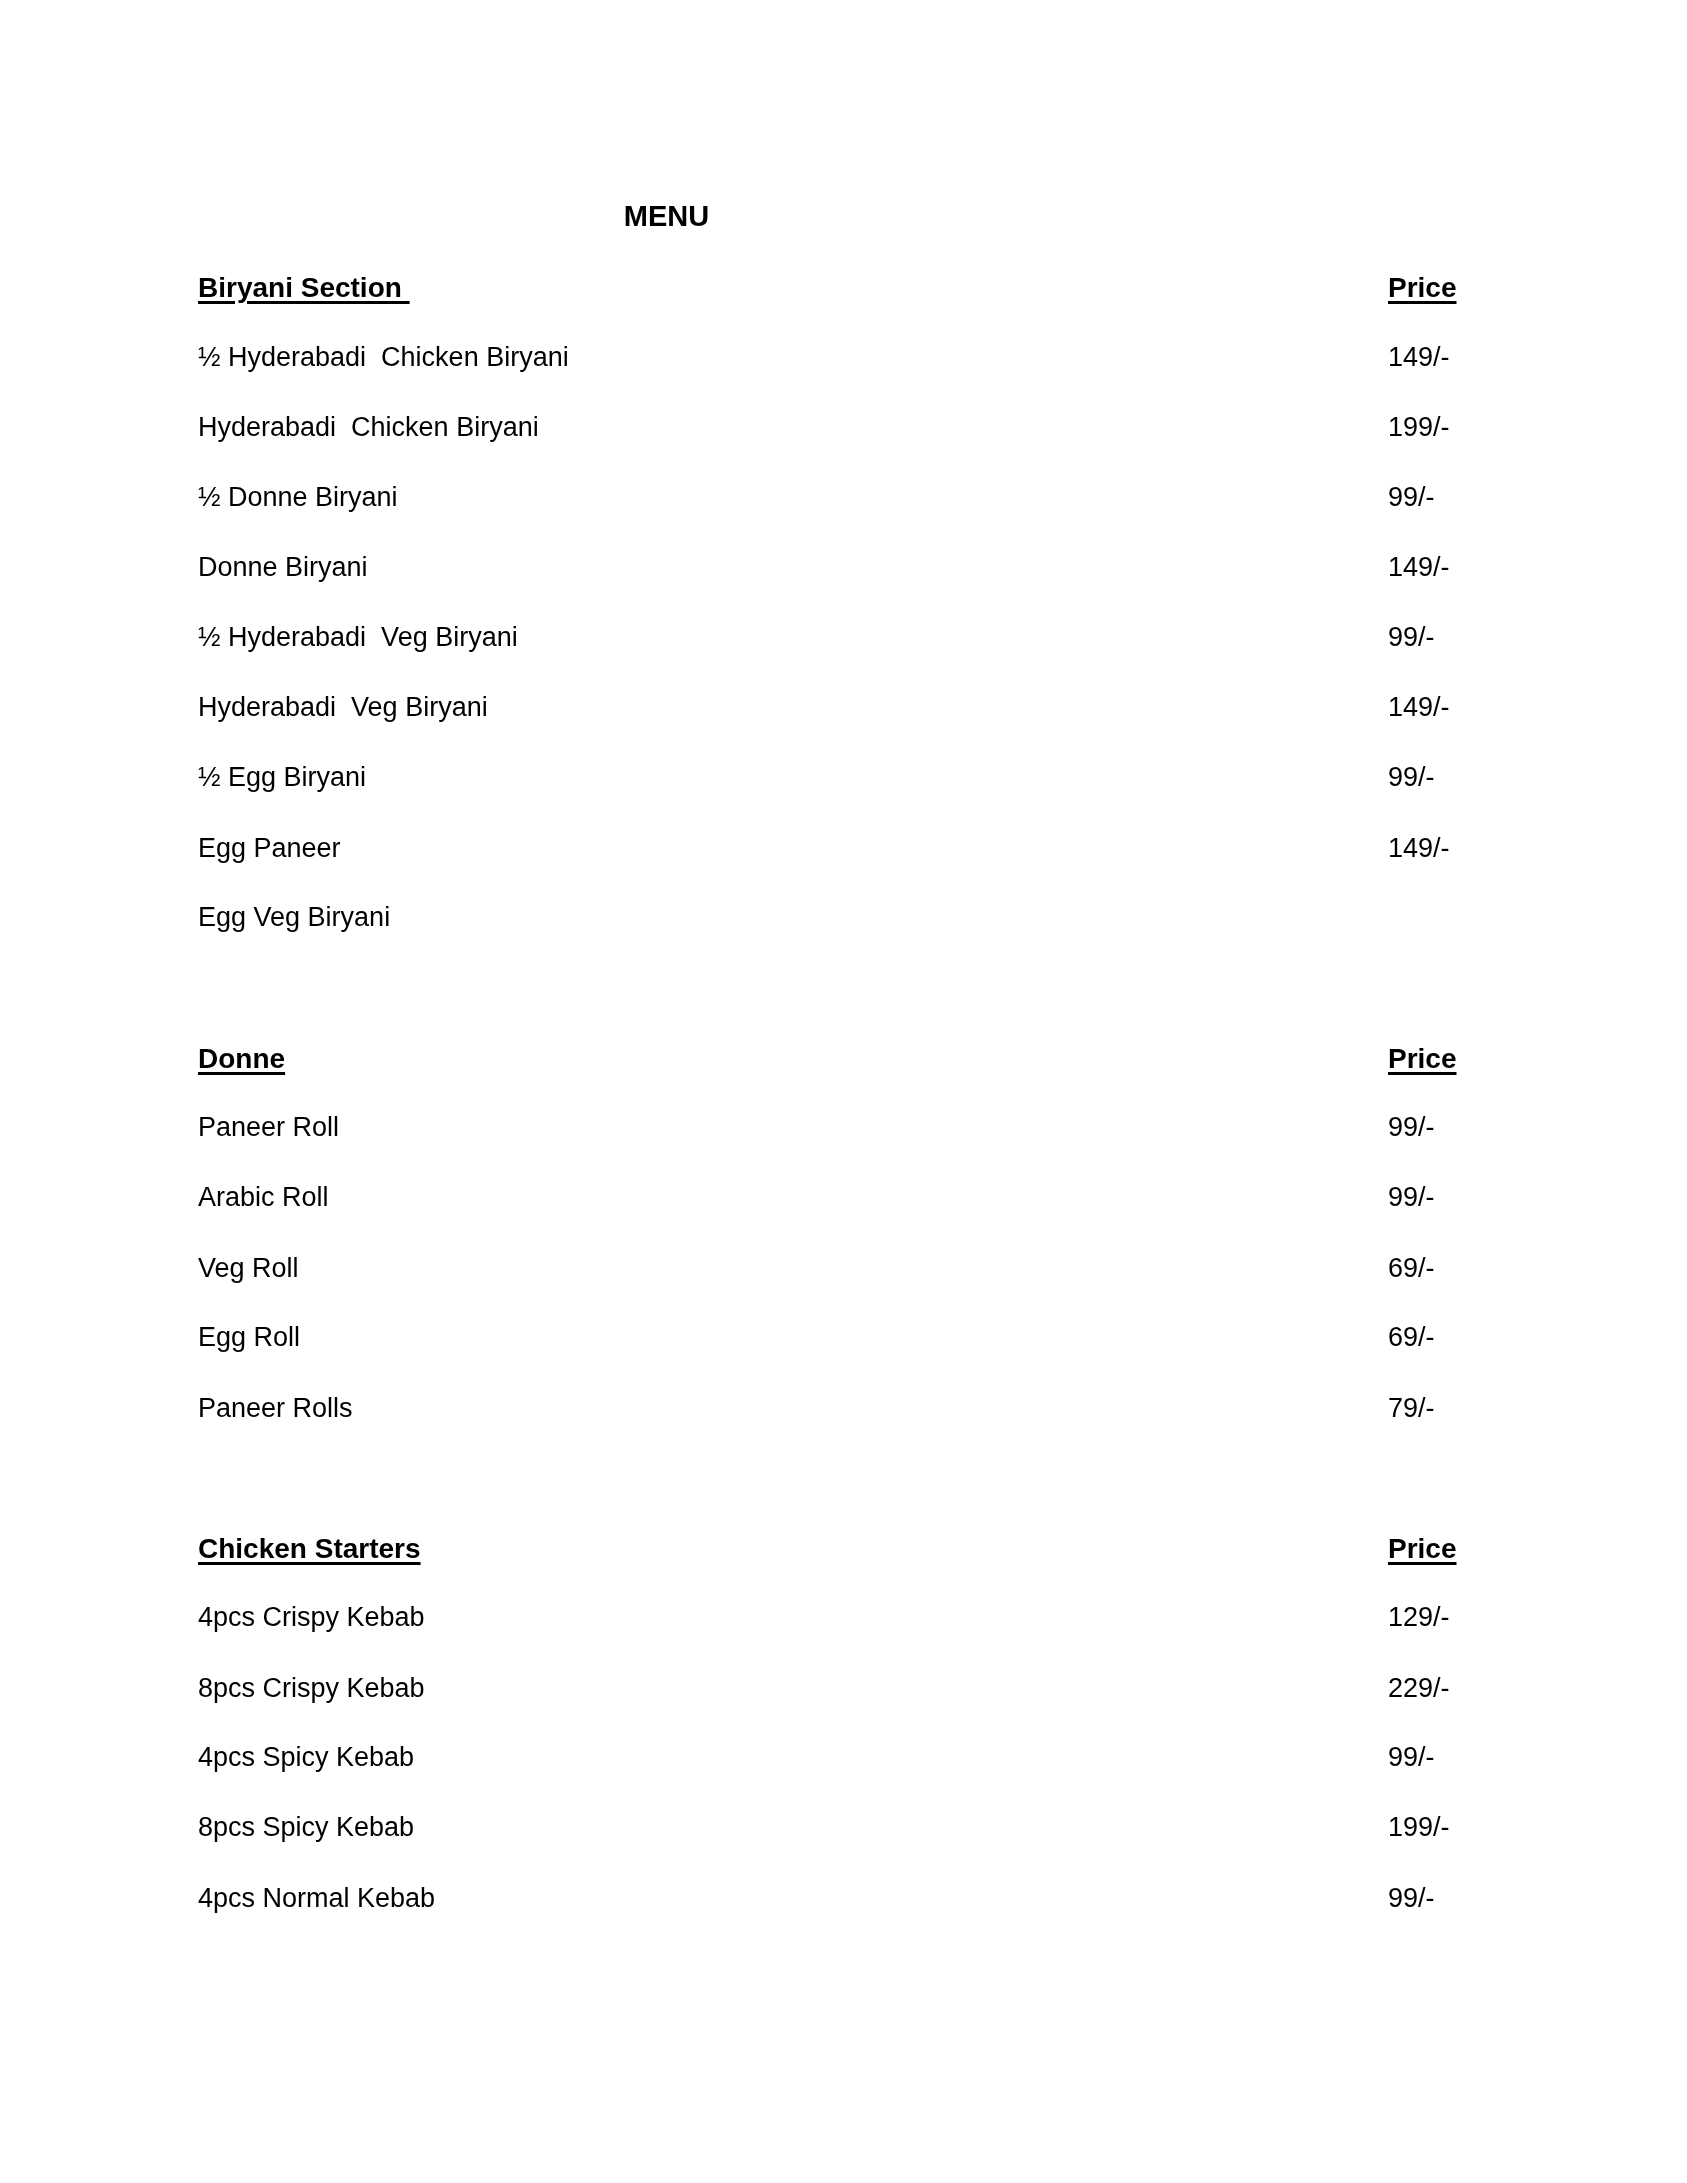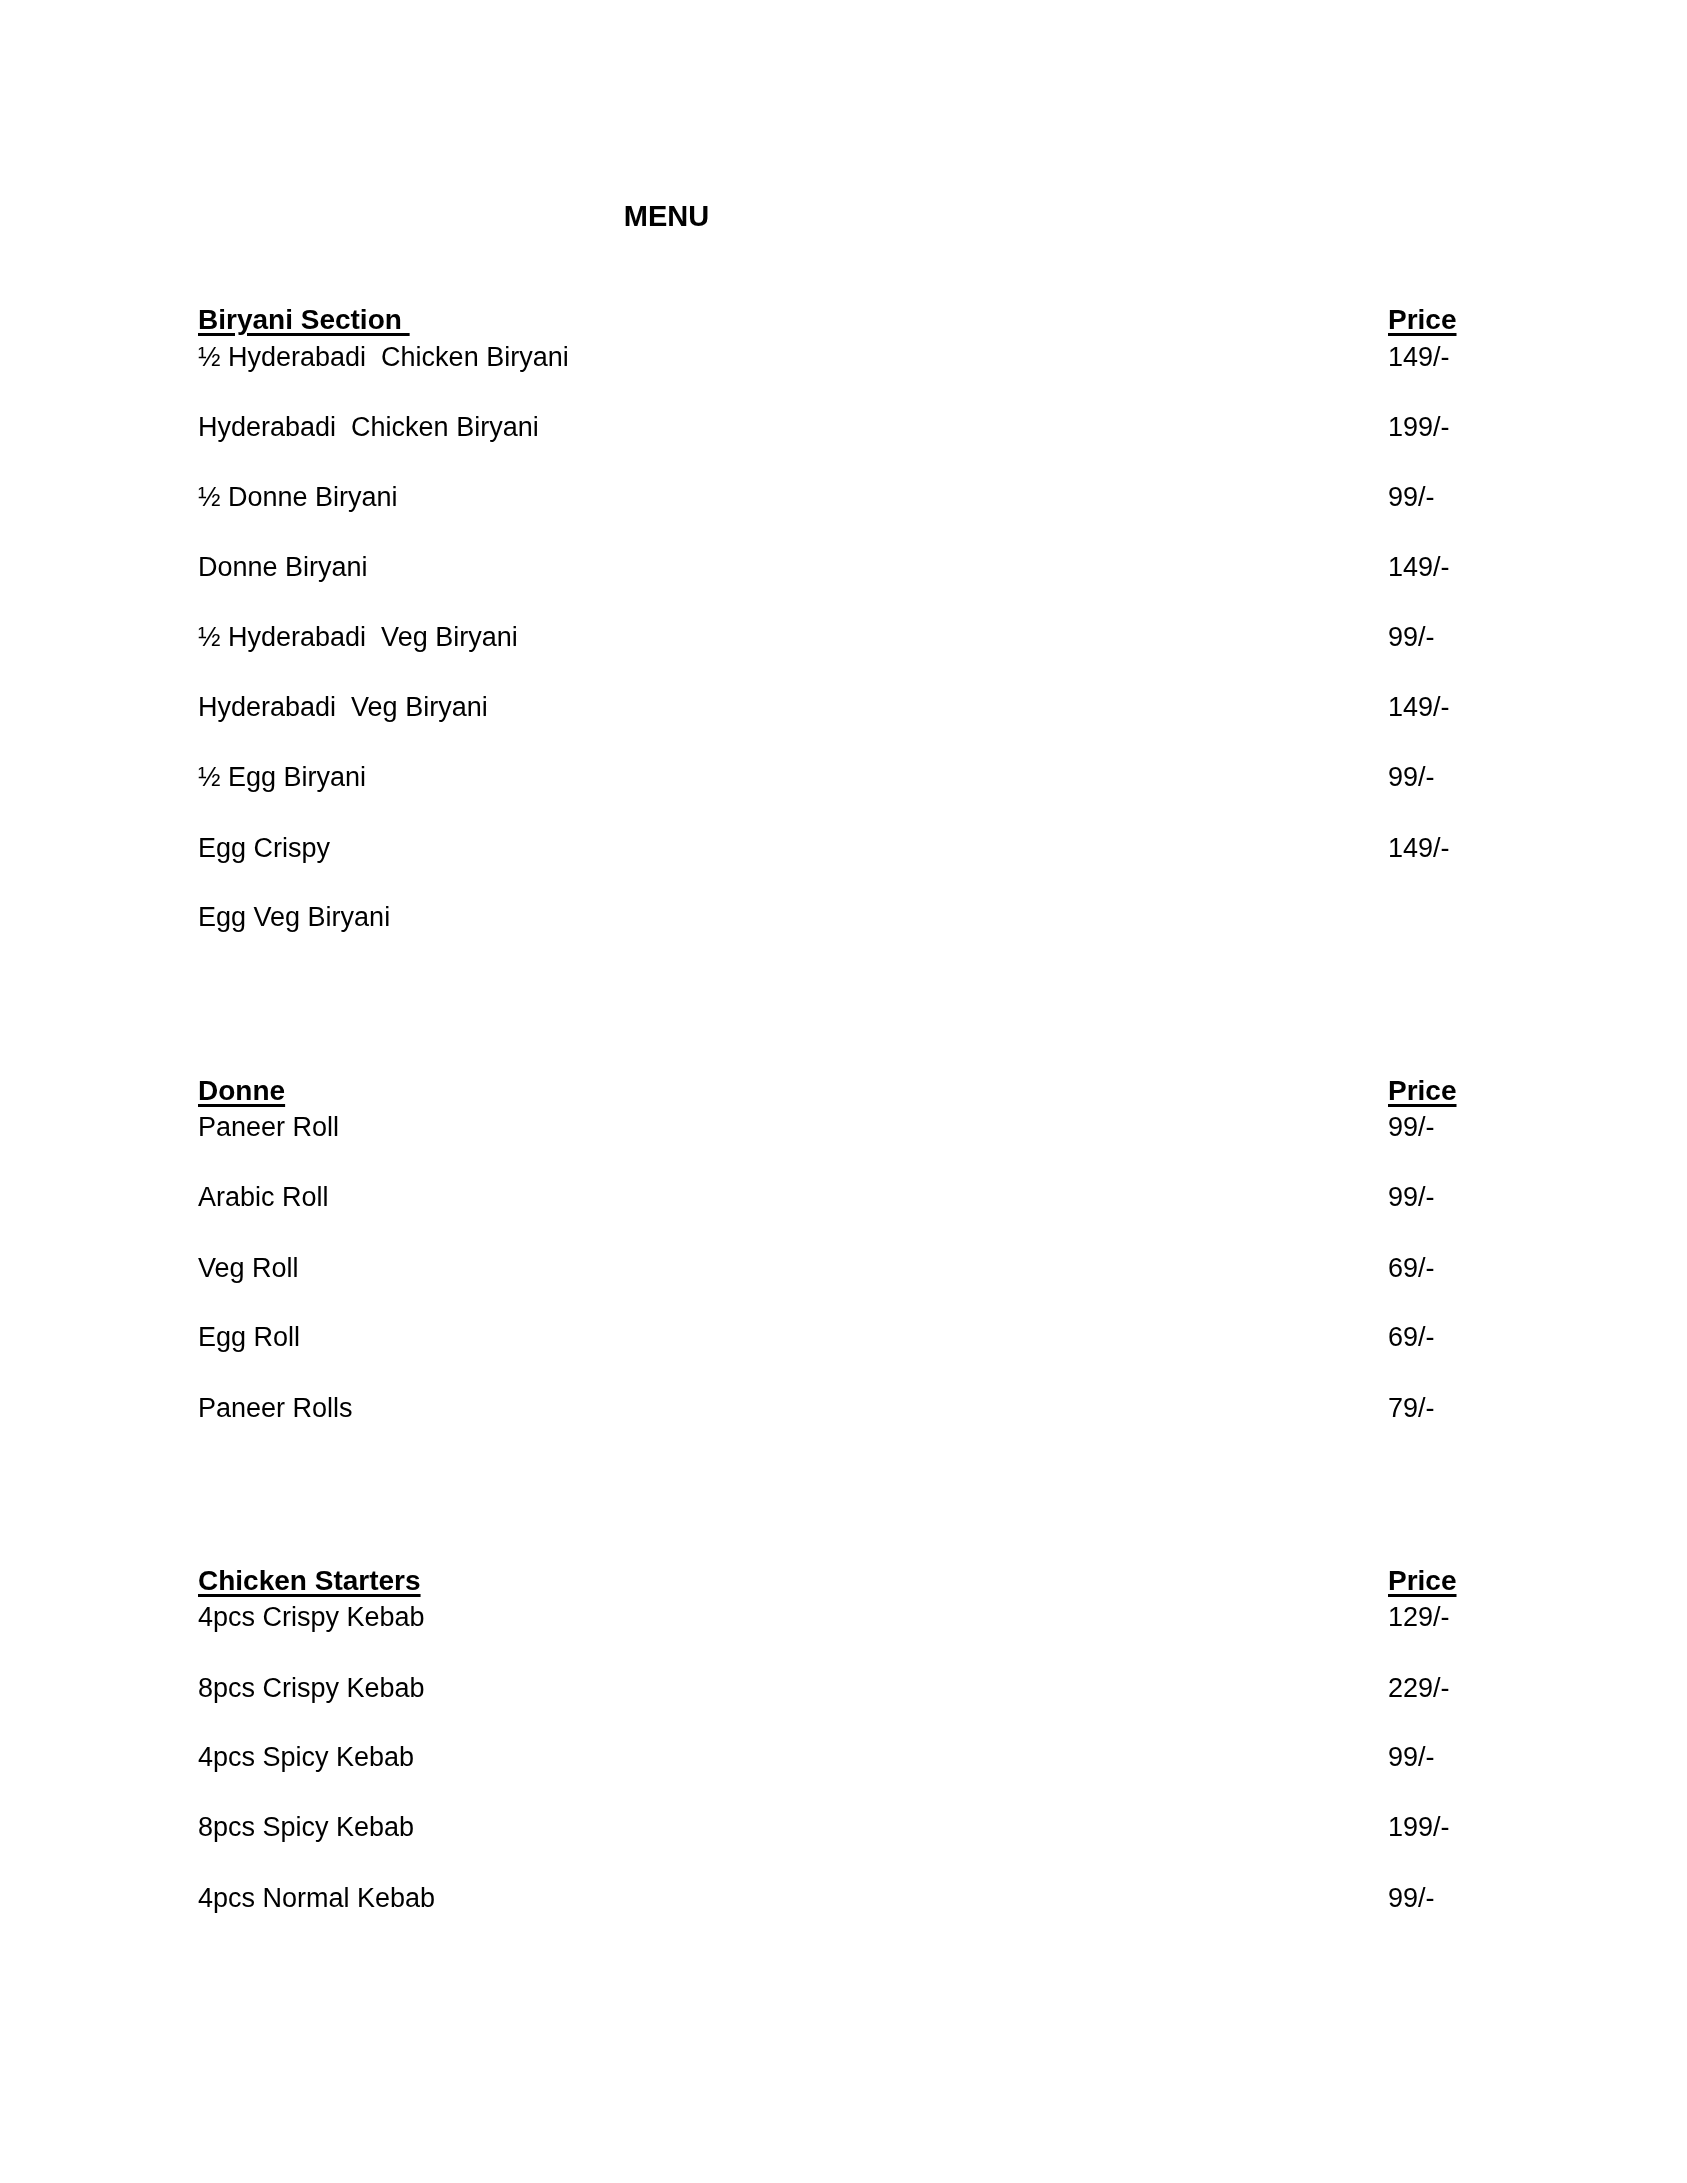--- a/index.html
+++ b/index.html
@@ -3,21 +3,21 @@
 <meta charset="utf-8">
 <style>
   html, body { margin:0; padding:0; background:#ffffff; }
   body { width:1687px; height:2183px; position:relative; overflow:hidden;
          font-family:"Liberation Sans", sans-serif; color:#000; }
   .title { position:absolute; left:0; width:1333px; text-align:center; top:198px;
            font-weight:bold; font-size:29px; line-height:37px; }
   .row { position:absolute; left:198px; width:1323px; height:37px; line-height:37px; font-size:27px; }
   .row .name { position:absolute; left:0; white-space:pre; }
   .row .price { position:absolute; left:1190px; white-space:pre; }
-  .row.header { font-weight:bold; font-size:28px;margin-top:32px; }
+  .row.header { font-weight:bold; font-size:28px; }
   .row.header span { text-decoration:underline; text-decoration-thickness:2.6px; text-underline-offset:4px; }
 </style>
 </head>
 <body>
 
 <div class="title">MENU</div>
 
 <div class="row header" style="top:269px">
   <span class="name">Biryani Section </span>
   <span class="price">Price</span>
@@ -44,21 +44,21 @@
 </div>
 <div class="row" style="top:689px">
   <span class="name">Hyderabadi  Veg Biryani</span>
   <span class="price">149/-</span>
 </div>
 <div class="row" style="top:759px">
   <span class="name">½ Egg Biryani</span>
   <span class="price">99/-</span>
 </div>
 <div class="row" style="top:830px">
-  <span class="name">Egg Crispy</span>
+  <span class="name">Egg Paneer</span>
   <span class="price">149/-</span>
 </div>
 <div class="row" style="top:899px">
   <span class="name">Egg Veg Biryani</span>
   <span class="price"></span>
 </div>
 
 <div class="row header" style="top:1040px">
   <span class="name">Donne</span>
   <span class="price">Price</span>

